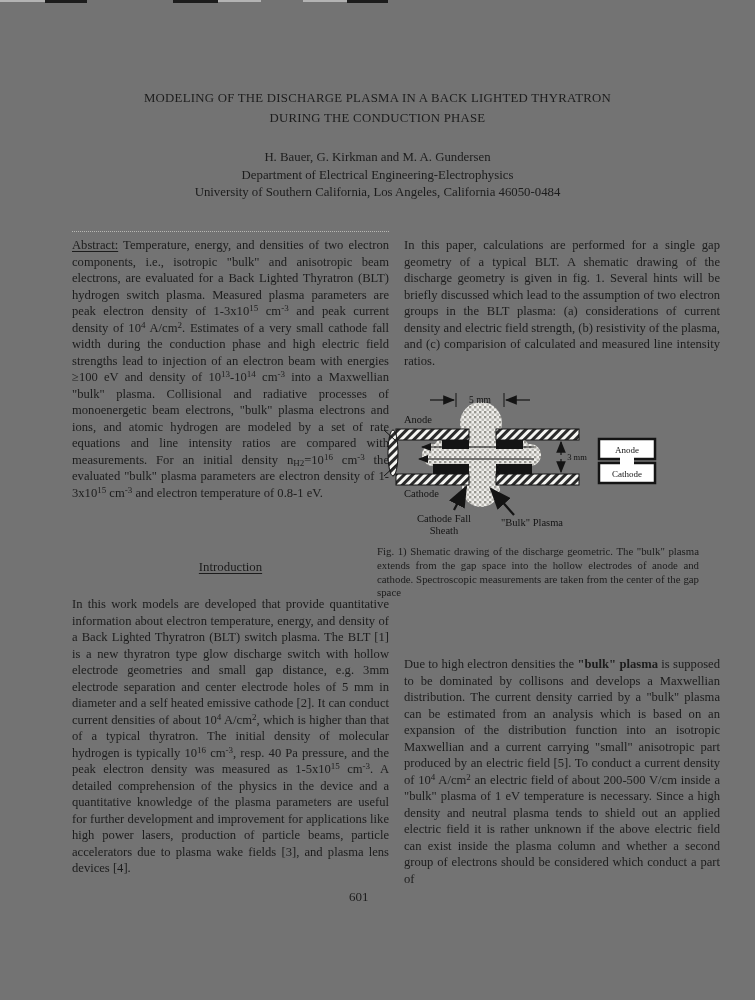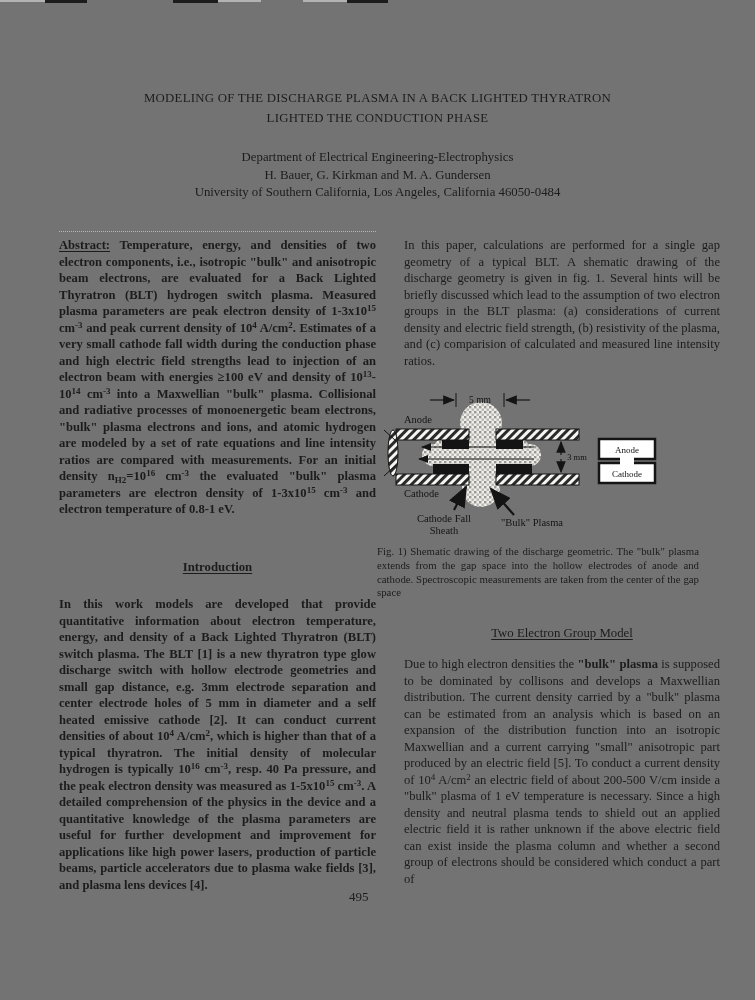--- a/index.html
+++ b/index.html
@@ -13,21 +13,21 @@
   
   .artifact { position:absolute; top:0; height:3px; }
   .artifact.gray { background:#b3b3b3; height:2px; }
   .artifact.dark { background:#1c1c1c; }
   
   .title-block { top:88px; left:0; width:755px; text-align:center;
     font-size:12.8px; line-height:20px; letter-spacing:0.25px; }
   .author-block { top:149px; left:0; width:755px; text-align:center;
     font-size:12.8px; line-height:17.5px; }
   
-  .col-l { left:59px;  width:317px;font-weight:bold; }
+  .col-l { left:72px;  width:317px; }
   .col-r { left:404px; width:316px; }
   .para { text-align:justify; font-size:12.6px; line-height:16.5px; }
   .rule-dotted { border-top:1px dotted #b8b8b4; height:0; }
   .heading { text-align:center; font-size:12.8px; }
   .heading span { text-decoration:underline; text-underline-offset:2px;text-align:center; }
   .ul { text-decoration:underline; text-underline-offset:2px; }
   sup { font-size:9px; line-height:0; position:relative; top:-4px; vertical-align:baseline; }
   sub { font-size:9px; line-height:0; position:relative; bottom:-2.5px; vertical-align:baseline; }
   .caption { text-align:justify; font-size:10.8px; line-height:13.8px; }
   .pagenum { font-size:13px; }
@@ -41,25 +41,25 @@
 
   <div class="artifact gray" style="left:0;width:45px"></div>
   <div class="artifact dark" style="left:45px;width:42px"></div>
   <div class="artifact dark" style="left:173px;width:45px"></div>
   <div class="artifact gray" style="left:218px;width:43px"></div>
   <div class="artifact gray" style="left:303px;width:44px"></div>
   <div class="artifact dark" style="left:347px;width:41px"></div>
 
   <div class="abs title-block">
     <div>MODELING OF THE DISCHARGE PLASMA IN A BACK LIGHTED THYRATRON</div>
-    <div>LIGHTED THE CONDUCTION PHASE</div>
+    <div>DURING THE CONDUCTION PHASE</div>
   </div>
   <div class="abs author-block">
+    <div>H. Bauer, G. Kirkman and M. A. Gundersen</div>
     <div>Department of Electrical Engineering-Electrophysics</div>
-    <div>H. Bauer, G. Kirkman and M. A. Gundersen</div>
     <div>University of Southern California, Los Angeles, California 46050-0484</div>
   </div>
 
   <div class="abs col-l rule-dotted" style="top:231px"></div>
   <p class="abs col-l para" style="top:237px;margin:0"><span class="ul">Abstract:</span><span> Temperature, energy, and densities of two electron components, i.e., isotropic "bulk" and anisotropic beam electrons, are evaluated for a Back Lighted Thyratron (BLT) hydrogen switch plasma. Measured plasma parameters are peak electron density of 1-3x10<sup>15</sup> cm<sup>-3</sup> and peak current density of 10<sup>4</sup> A/cm<sup>2</sup>. Estimates of a very small cathode fall width during the conduction phase and high electric field strengths lead to injection of an electron beam with energies ≥100 eV and density of 10<sup>13</sup>-10<sup>14</sup> cm<sup>-3</sup> into a Maxwellian "bulk" plasma. Collisional and radiative processes of monoenergetic beam electrons, "bulk" plasma electrons and ions, and atomic hydrogen are modeled by a set of rate equations and line intensity ratios are compared with measurements. For an initial density n<sub>H2</sub>=10<sup>16</sup> cm<sup>-3</sup> the evaluated "bulk" plasma parameters are electron density of 1-3x10<sup>15</sup> cm<sup>-3</sup> and electron temperature of 0.8-1 eV.</span></p>
 
   <div class="abs col-l heading" style="top:560px"><span>Introduction</span></div>
   <p class="abs col-l para" style="top:596px;margin:0">In this work models are developed that provide quantitative information about electron temperature, energy, and density of a Back Lighted Thyratron (BLT) switch plasma. The BLT [1] is a new thyratron type glow discharge switch with hollow electrode geometries and small gap distance, e.g. 3mm electrode separation and center electrode holes of 5 mm in diameter and a self heated emissive cathode [2]. It can conduct current densities of about 10<sup>4</sup> A/cm<sup>2</sup>, which is higher than that of a typical thyratron. The initial density of molecular hydrogen is typically 10<sup>16</sup> cm<sup>-3</sup>, resp. 40 Pa pressure, and the peak electron density was measured as 1-5x10<sup>15</sup> cm<sup>-3</sup>. A detailed comprehension of the physics in the device and a quantitative knowledge of the plasma parameters are useful for further development and improvement for applications like high power lasers, production of particle beams, particle accelerators due to plasma wake fields [3], and plasma lens devices [4].</p>
 
   <p class="abs col-r para" style="top:237px;margin:0">In this paper, calculations are performed for a single gap geometry of a typical BLT. A shematic drawing of the discharge geometry is given in fig. 1. Several hints will be briefly discussed which lead to the assumption of two electron groups in the BLT plasma: (a) considerations of current density and electric field strength, (b) resistivity of the plasma, and (c) comparision of calculated and measured line intensity ratios.</p>
@@ -130,18 +130,17 @@
       <rect x="215" y="48" width="56" height="20" fill="#ffffff" stroke="#141414" stroke-width="2.5"></rect>
       <rect x="215" y="72" width="56" height="20" fill="#ffffff" stroke="#141414" stroke-width="2.5"></rect>
       <rect x="236" y="64" width="14" height="12" fill="#ffffff" stroke="none"></rect>
       <text x="243" y="62" font-size="9" text-anchor="middle">Anode</text>
       <text x="243" y="86" font-size="9" text-anchor="middle">Cathode</text>
     </g>
   </svg>
 
   <p class="abs caption" style="top:545px;left:377px;width:322px;margin:0">Fig. 1) Shematic drawing of the discharge geometric. The "bulk" plasma extends from the gap space into the hollow electrodes of anode and cathode. Spectroscopic measurements are taken from the center of the gap space</p>
 
-  <div class="abs col-r heading" style="top:626px"><span>Two Electron Group Model</span></div>
   <p class="abs col-r para" style="top:656px;margin:0">Due to high electron densities the <b>"bulk" plasma</b> is supposed to be dominated by collisons and develops a Maxwellian distribution. The current density carried by a "bulk" plasma can be estimated from an analysis which is based on an expansion of the distribution function into an isotropic Maxwellian and a current carrying "small" anisotropic part produced by an electric field [5]. To conduct a current density of 10<sup>4</sup> A/cm<sup>2</sup> an electric field of about 200-500 V/cm inside a "bulk" plasma of 1 eV temperature is necessary. Since a high density and neutral plasma tends to shield out an applied electric field it is rather unknown if the above electric field can exist inside the plasma column and whether a second group of electrons should be considered which conduct a part of</p>
 
-  <div class="abs pagenum" style="top:889px;left:349px">495</div>
+  <div class="abs pagenum" style="top:889px;left:349px">601</div>
 
 </div>
 
 </body></html>

